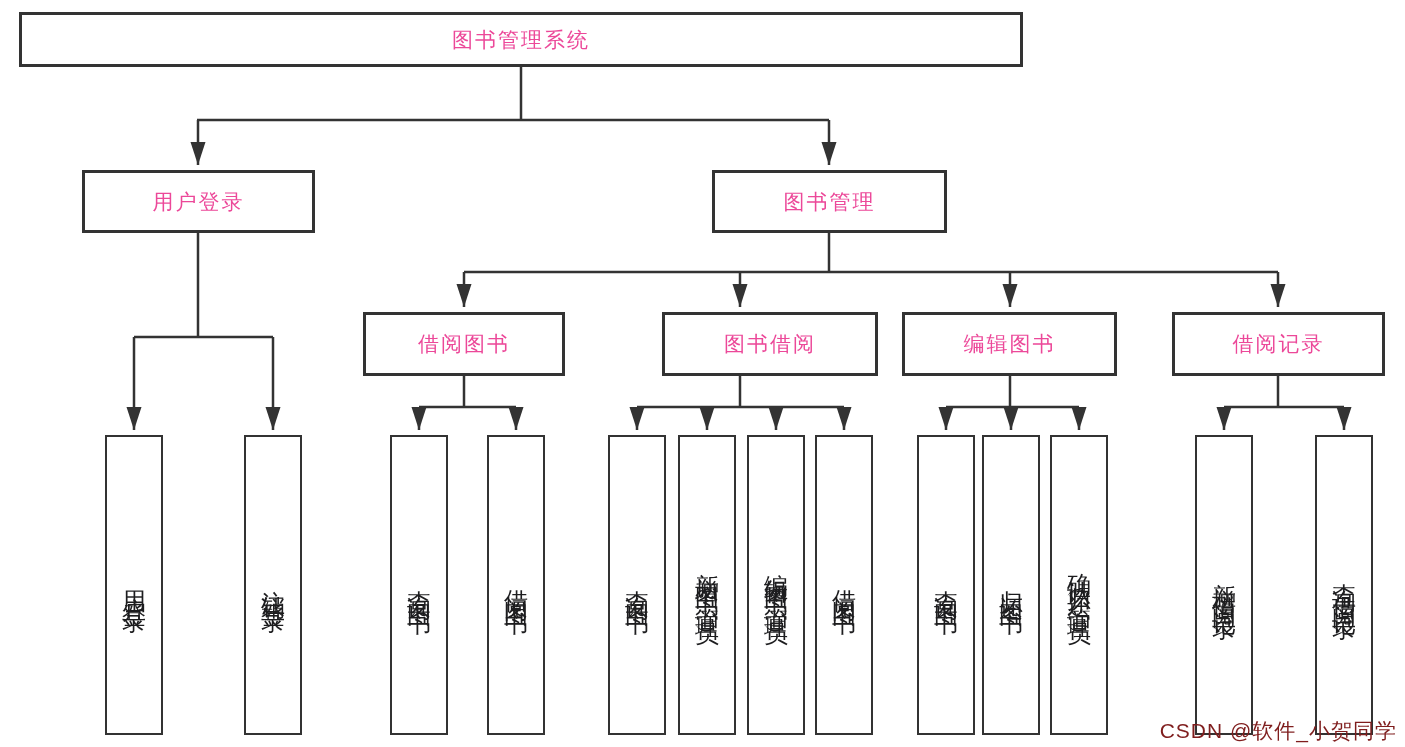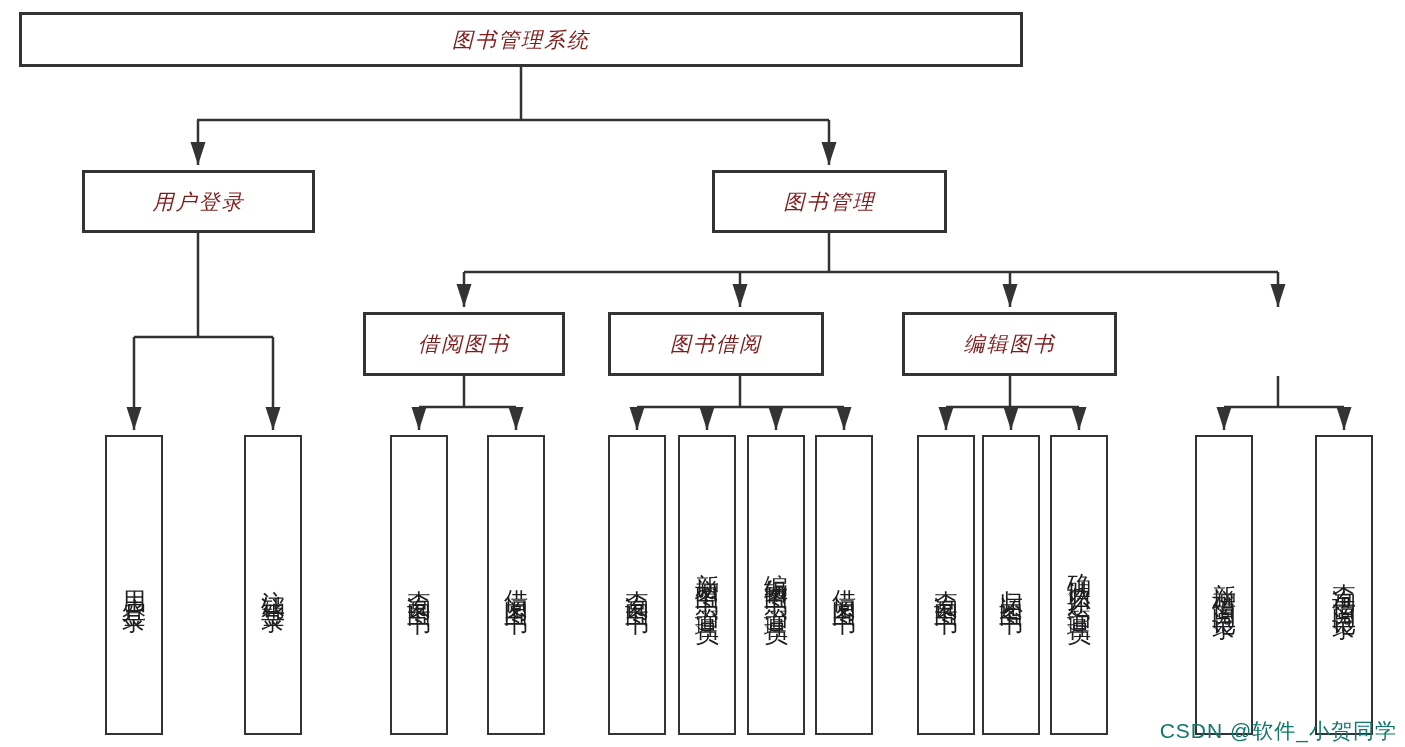--- a/index.html
+++ b/index.html
@@ -4,35 +4,35 @@
 <style>
   html,body{margin:0;padding:0;background:#ffffff;}
   #canvas{
     position:relative;width:1405px;height:747px;background:#ffffff;overflow:hidden;
     font-family:"Liberation Sans","DejaVu Sans",sans-serif;
   }
   #wires{position:absolute;left:0;top:0;pointer-events:none;}
   .hnode{
     position:absolute;box-sizing:border-box;background:#ffffff;border:3px solid #333333;
     display:flex;align-items:center;justify-content:center;
-    font-size:21px;letter-spacing:2px;color:#7f1d1d;z-index:2;font-style:italic;
+    font-size:21px;letter-spacing:2px;color:#ec4899;z-index:2;
   }
   .hnode.root{border-width:3px;}
   .leaf{
     position:absolute;box-sizing:border-box;background:#ffffff;border:2.5px solid #333333;
     top:435px;height:300px;width:58px;
     display:flex;align-items:center;justify-content:center;z-index:2;
   }
   .leaf span{
     writing-mode:vertical-rl;text-orientation:mixed;
     font-size:24px;letter-spacing:7px;line-height:1;color:#1d1d1f;white-space:nowrap;
   }
   .watermark{
     position:absolute;right:8px;bottom:2px;z-index:5;
-    font-size:21px;color:#0f766e;letter-spacing:1px;
+    font-size:21px;color:#7f1d1d;letter-spacing:1px;
   }
 </style>
 </head>
 <body>
 
 <div id="canvas">
 
   <svg id="wires" width="1405" height="747" viewBox="0 0 1405 747">
     <defs>
       <marker id="arrow" markerUnits="userSpaceOnUse" markerWidth="26" markerHeight="18" viewBox="0 0 26 18" refX="24" refY="9" orient="auto">
@@ -82,22 +82,23 @@
       <path d="M1344,407 L1344,430" marker-end="url(#arrow)"></path>
     </g>
   </svg>
 
   <div class="hnode root" style="left:19px;top:12px;width:1004px;height:55px;">图书管理系统</div>
 
   <div class="hnode" style="left:82px;top:170px;width:233px;height:63px;">用户登录</div>
   <div class="hnode" style="left:712px;top:170px;width:235px;height:63px;">图书管理</div>
 
   <div class="hnode" style="left:363px;top:312px;width:202px;height:64px;">借阅图书</div>
-  <div class="hnode" style="left:608px;top:312px;width:216px;height:64px;">图书借阅</div>
+  <div class="hnode" style="left:662px;top:312px;width:216px;height:64px;">图书借阅</div>
   <div class="hnode" style="left:902px;top:312px;width:215px;height:64px;">编辑图书</div>
+  <div class="hnode" style="left:1172px;top:312px;width:213px;height:64px;">借阅记录</div>
 
   <div class="leaf" style="left:105px;">
     <span>用户登录</span>
   </div>
   <div class="leaf" style="left:244px;">
     <span>注销登录</span>
   </div>
 
   <div class="leaf" style="left:390px;">
     <span>查询图书</span>

